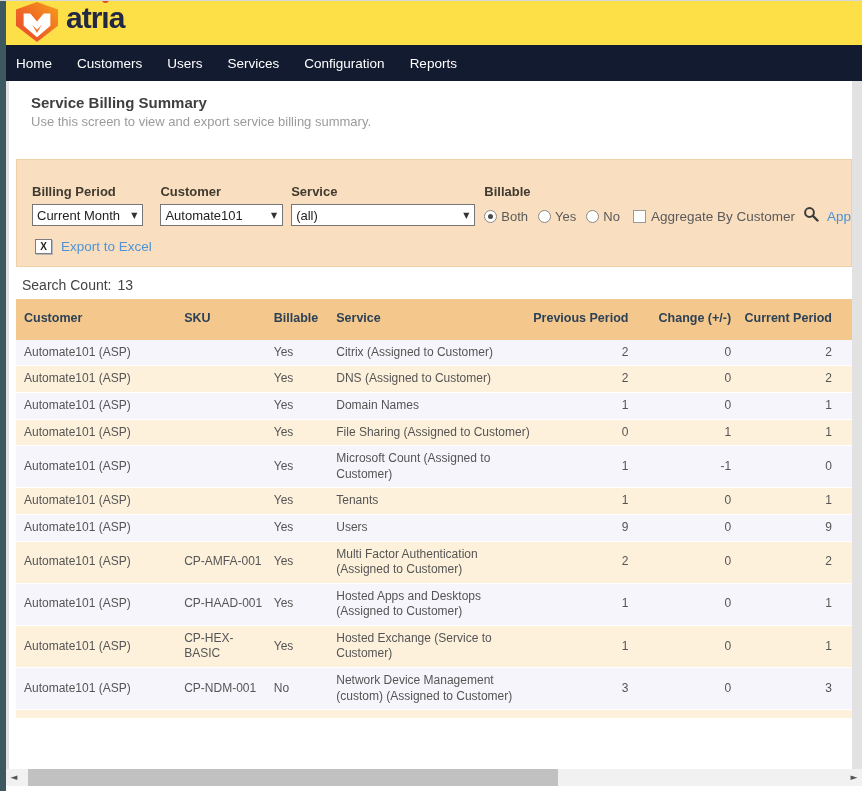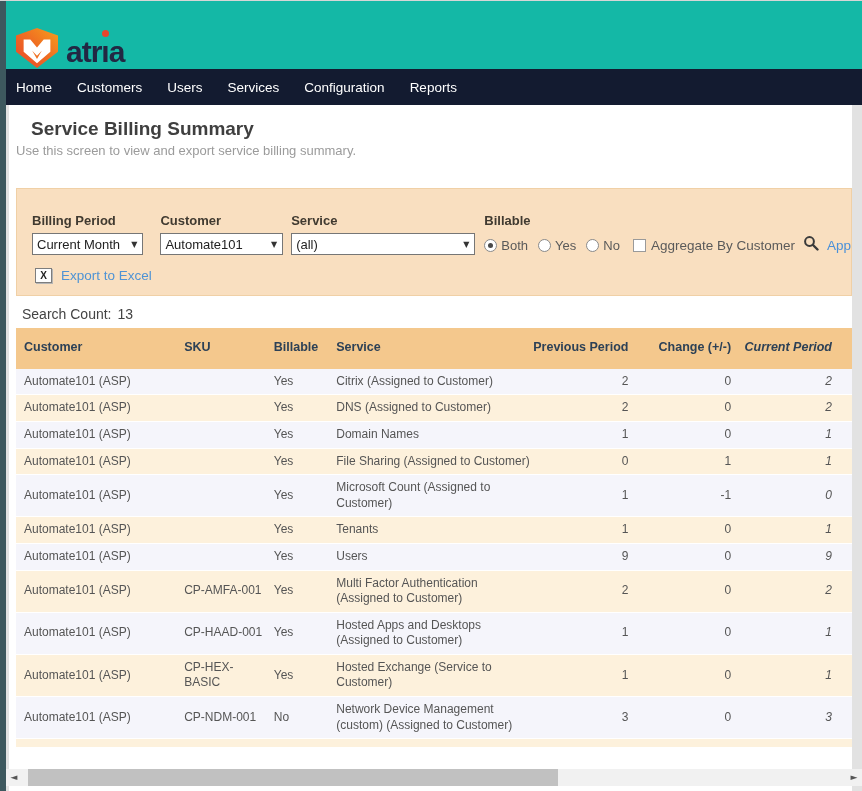--- a/index.html
+++ b/index.html
@@ -4,36 +4,36 @@
 <style>
   * { margin:0; padding:0; box-sizing:border-box; }
   html,body { width:862px; height:791px; overflow:hidden; background:#fff;
               font-family:"Liberation Sans", sans-serif; }
   body { position:relative; border-top:1px solid #d6d6d6; }
 
   
   .left-strip { position:absolute; left:0; top:0; width:6px; height:791px; background:#3d585e; z-index:50; }
 
   
-  .brand-bar { height:68px; background:#14b8a6; display:flex; align-items:flex-end; padding-left:14px; }
+  .brand-bar { height:44px; background:#fde047; display:flex; align-items:flex-start; padding-left:14px; }
   .logo { width:46px; height:42px; }
   .wordmark { font-size:30px; font-weight:800; color:#222843; letter-spacing:-1px; margin-left:6px; position:relative; }
   .i-wrap { position:relative; display:inline-block; }
   .i-dot { position:absolute; width:7px; height:7px; border-radius:50%; background:#e8452b; top:-5px; left:1px; }
 
   
   .main-nav { height:36px; background:#131b30; display:flex; align-items:center; padding-left:16px; gap:25px; }
   .nav-item { color:#fff; font-size:13.5px; font-weight:normal; cursor:pointer; white-space:nowrap; }
 
   
   .page-area { height:699px; background:#e2e2e2; padding-left:9px; padding-right:10px; }
   .content { background:#fff; height:100%; padding-left:7px; overflow:hidden; }
 
-  .page-title { font-size:19px; font-weight:bold; color:#3f3f3f; padding-top:13px; margin-left:15px; }
-  .page-subtitle { font-size:13px; color:#9b9b9b; margin-top:3px; }
+  .page-title { font-size:15px; font-weight:bold; color:#3f3f3f; padding-top:13px; margin-left:15px; }
+  .page-subtitle { font-size:13px; color:#9b9b9b; margin-left:15px; margin-top:3px; }
 
   
   .filter-box { margin-top:30px; background:#f9dfc0; border:1px solid #f0d0a6; padding:12px 0 12px 15px; width:100%; }
   .filter-title { font-size:14.5px; font-weight:bold; color:#bf6418; }
   .filter-fields { display:flex; margin-top:12px; align-items:flex-start; }
   .f-label { font-size:13px; font-weight:bold; color:#403a30; margin-bottom:5px; }
   .field-bp { width:118px; margin-right:17px; }
   .field-cust { width:130px; margin-right:8px; }
   .field-svc { width:195px; margin-right:9px; }
   .select { height:22px; background:#fff; border:1px solid #767676; display:flex; align-items:center;
@@ -60,21 +60,21 @@
   
   table.billing { border-collapse:collapse; width:100%; margin-top:6px; table-layout:fixed; font-size:12px; }
   col.c-customer{width:163px} col.c-sku{width:88px} col.c-billable{width:62px} col.c-service{width:200px}
   col.c-previous{width:105px} col.c-change{width:100px} col.c-current{width:112px}
   th { background:#f4c88d; color:#2d4156; font-weight:bold; vertical-align:top; padding-top:10px; padding-bottom:12px;
        font-size:12.5px; line-height:1.5; text-align:left; }
   th.col-customer{padding-left:8px} th.col-sku{padding-left:4px} th.col-billable{padding-left:5px} th.col-service{padding-left:5px}
   th.num, td.num { text-align:right; }
   th.col-previous, td.col-previous { padding-right:10px; }
   th.col-change, td.col-change { padding-right:8px; }
-  th.col-current, td.col-current { padding-right:20px;font-style:italic; }
+  th.col-current, td.col-current { padding-right:20px; }
   td { color:#555; padding-top:5px; padding-bottom:5px; line-height:1.3; border-bottom:1px solid #fff; vertical-align:middle; }
   td.col-customer{padding-left:8px} td.col-sku{padding-left:4px} td.col-billable{padding-left:5px} td.col-service{padding-left:5px}
   tbody tr:nth-child(odd) { background:#f5f5fb; }
   tbody tr:nth-child(even) { background:#fdf1dc; }
   .partial-row { height:8px; background:#fdf1dc; width:100%; }
 
   
   .hscrollbar { position:absolute; left:6px; right:0; bottom:5px; height:17px; background:#f1f1f1; z-index:40; }
   .h-arrow { position:absolute; top:0; width:16px; height:17px; color:#555; font-size:9px; line-height:17px; text-align:center;
              font-family:"DejaVu Sans", sans-serif; cursor:pointer; }

